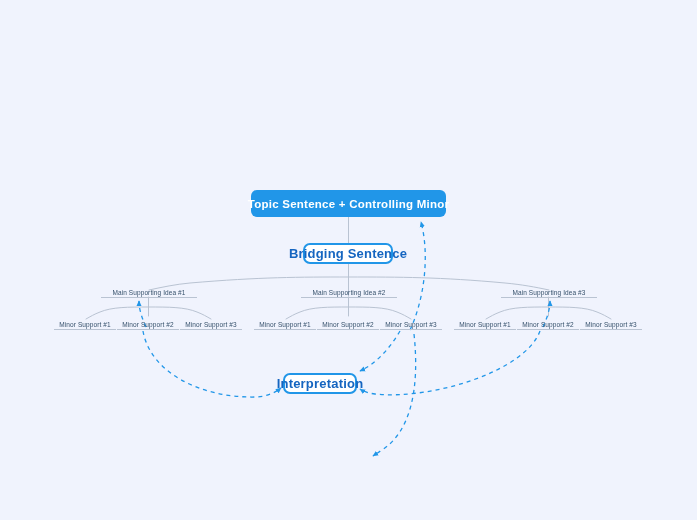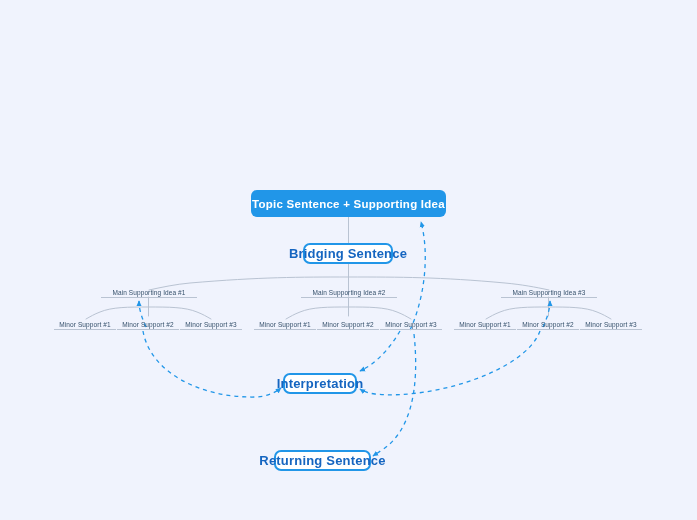--- a/index.html
+++ b/index.html
@@ -137,21 +137,21 @@
       <path d="M 400 331 C 390 348 377 363 360 371"></path>
 
       <path d="M 543 327 C 548 316 550 308 550 301"></path>
 
       <path d="M 540 331 C 525 372 430 400 375 394 C 368 393.2 363 391 360 389"></path>
 
       <path d="M 414 334 C 420 390 410 432 382 450 C 378 452.6 376 454 373 456"></path>
     </g>
   </svg>
 
-  <div class="node node-root" id="node-root">Topic Sentence + Supporting Idea</div>
+  <div class="node node-root" id="node-root">Topic Sentence + Controlling Minor</div>
 
   <div class="node node-box" id="node-bridging">Bridging Sentence</div>
 
   <div class="node node-text node-main" style="left:101px; top:284px;">Main Supporting Idea #1</div>
   <div class="node node-text node-main" style="left:301px; top:284px;">Main Supporting Idea #2</div>
   <div class="node node-text node-main" style="left:501px; top:284px;">Main Supporting Idea #3</div>
 
   <div class="node node-text node-minor" style="left:54px; top:317px;">Minor Support #1</div>
   <div class="node node-text node-minor" style="left:117px; top:317px;">Minor Support #2</div>
   <div class="node node-text node-minor" style="left:180px; top:317px;">Minor Support #3</div>
@@ -159,15 +159,14 @@
   <div class="node node-text node-minor" style="left:254px; top:317px;">Minor Support #1</div>
   <div class="node node-text node-minor" style="left:317px; top:317px;">Minor Support #2</div>
   <div class="node node-text node-minor" style="left:380px; top:317px;">Minor Support #3</div>
 
   <div class="node node-text node-minor" style="left:454px; top:317px;">Minor Support #1</div>
   <div class="node node-text node-minor" style="left:517px; top:317px;">Minor Support #2</div>
   <div class="node node-text node-minor" style="left:580px; top:317px;">Minor Support #3</div>
 
   <div class="node node-box" id="node-interpretation">Interpretation</div>
 
-  <div class="node node-box" id="node-returning">Returning Sentence</div>
 
 </div>
 
 </body></html>

